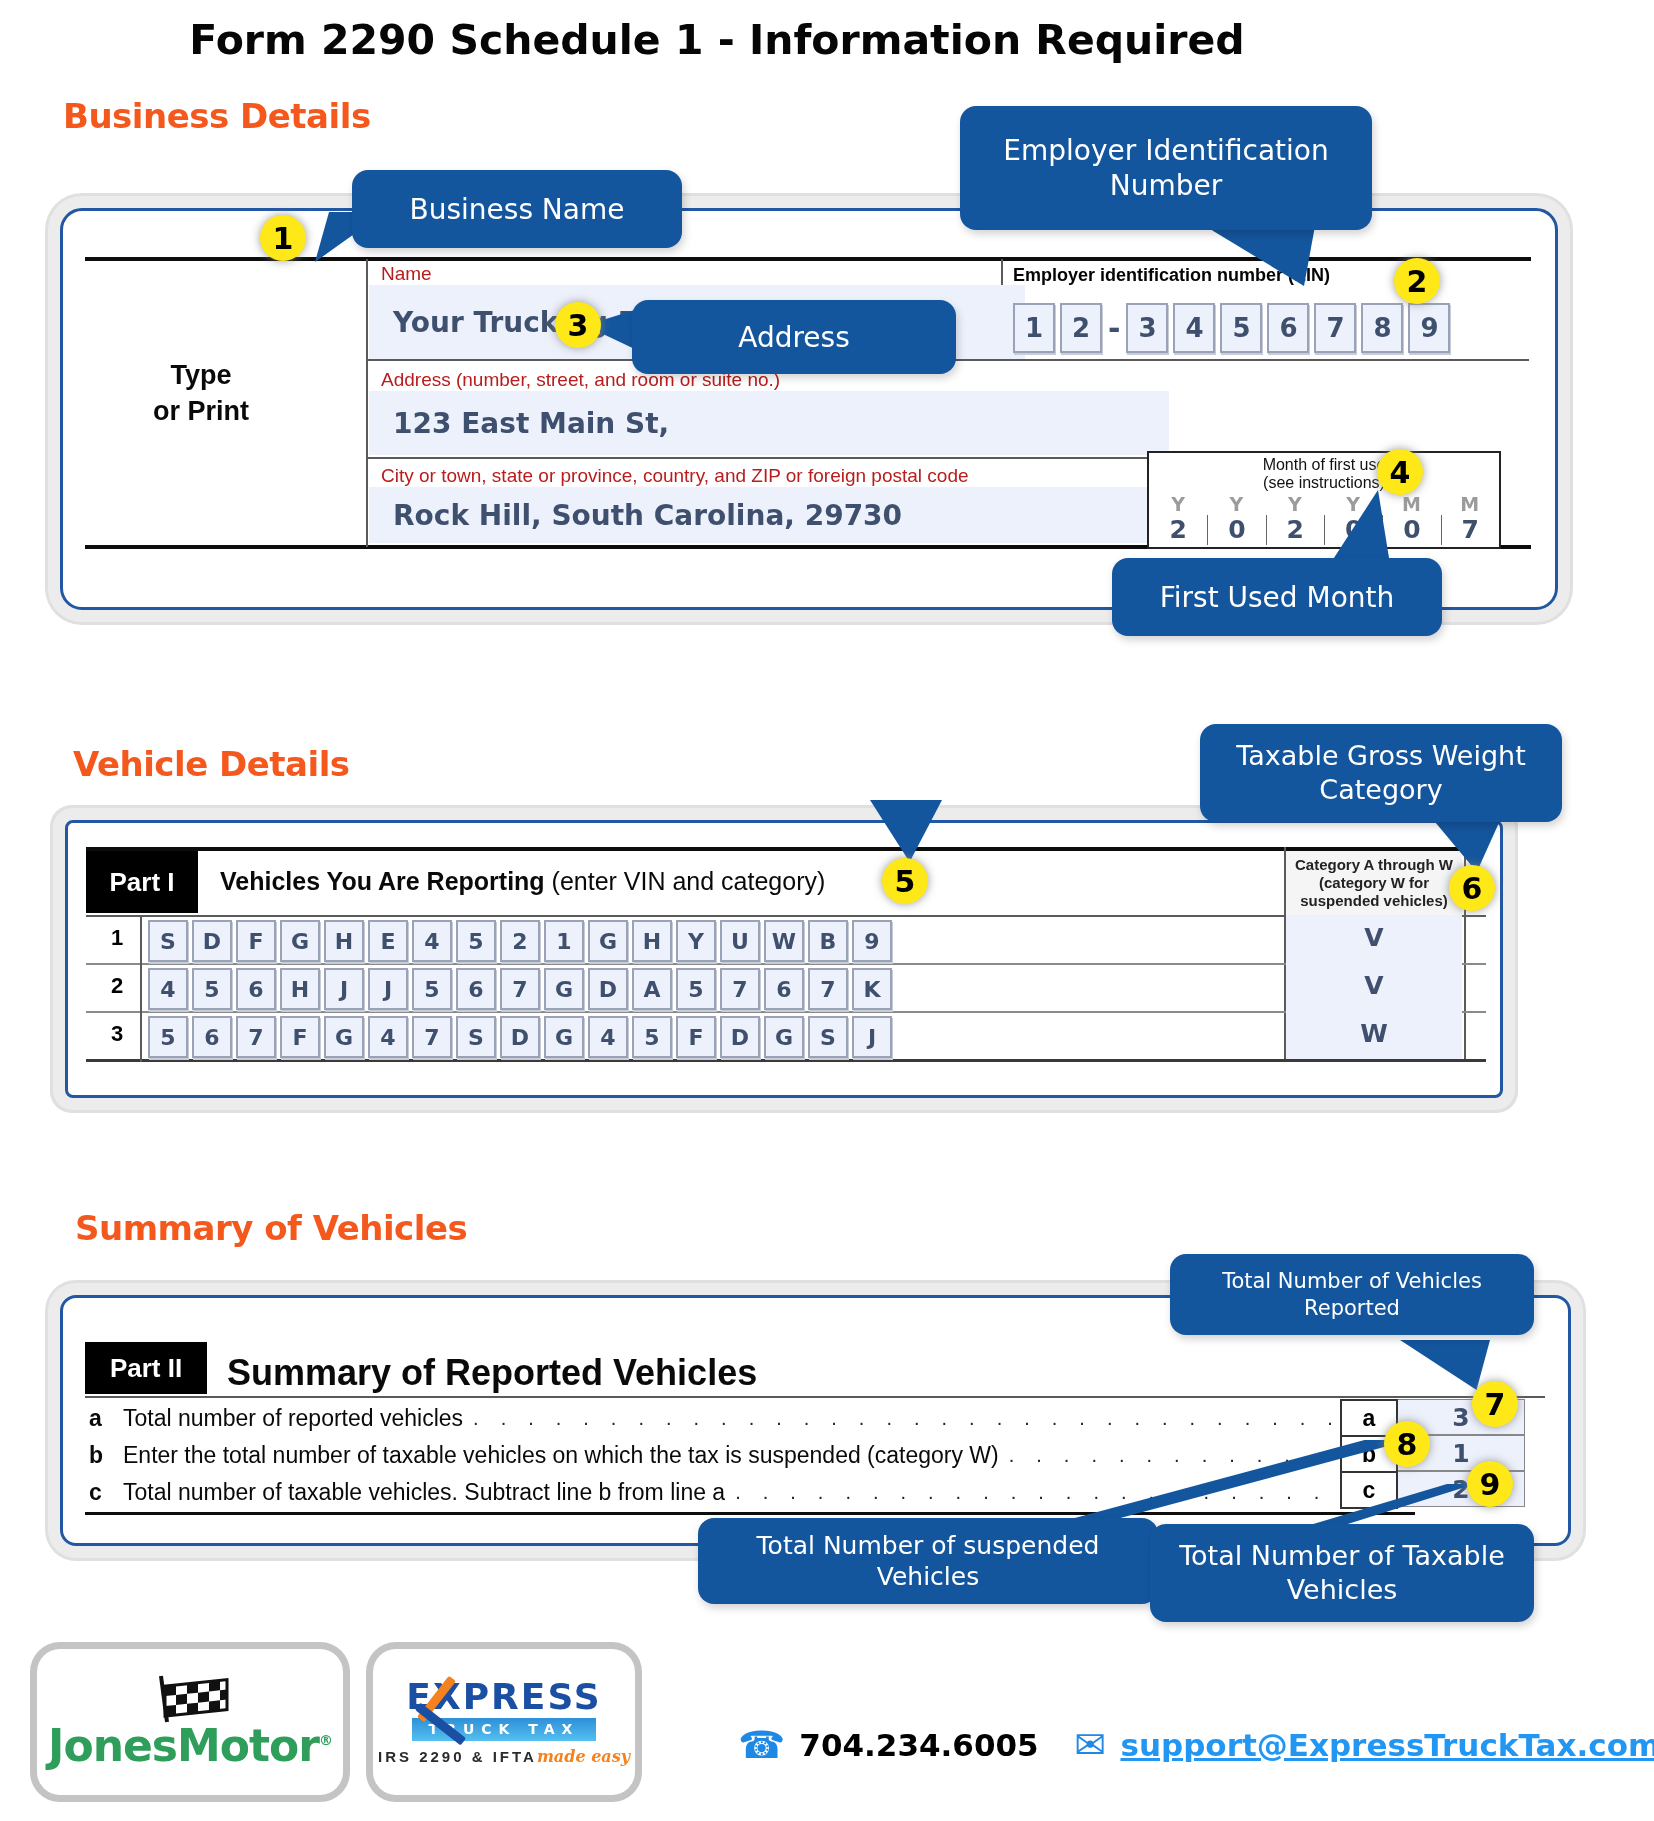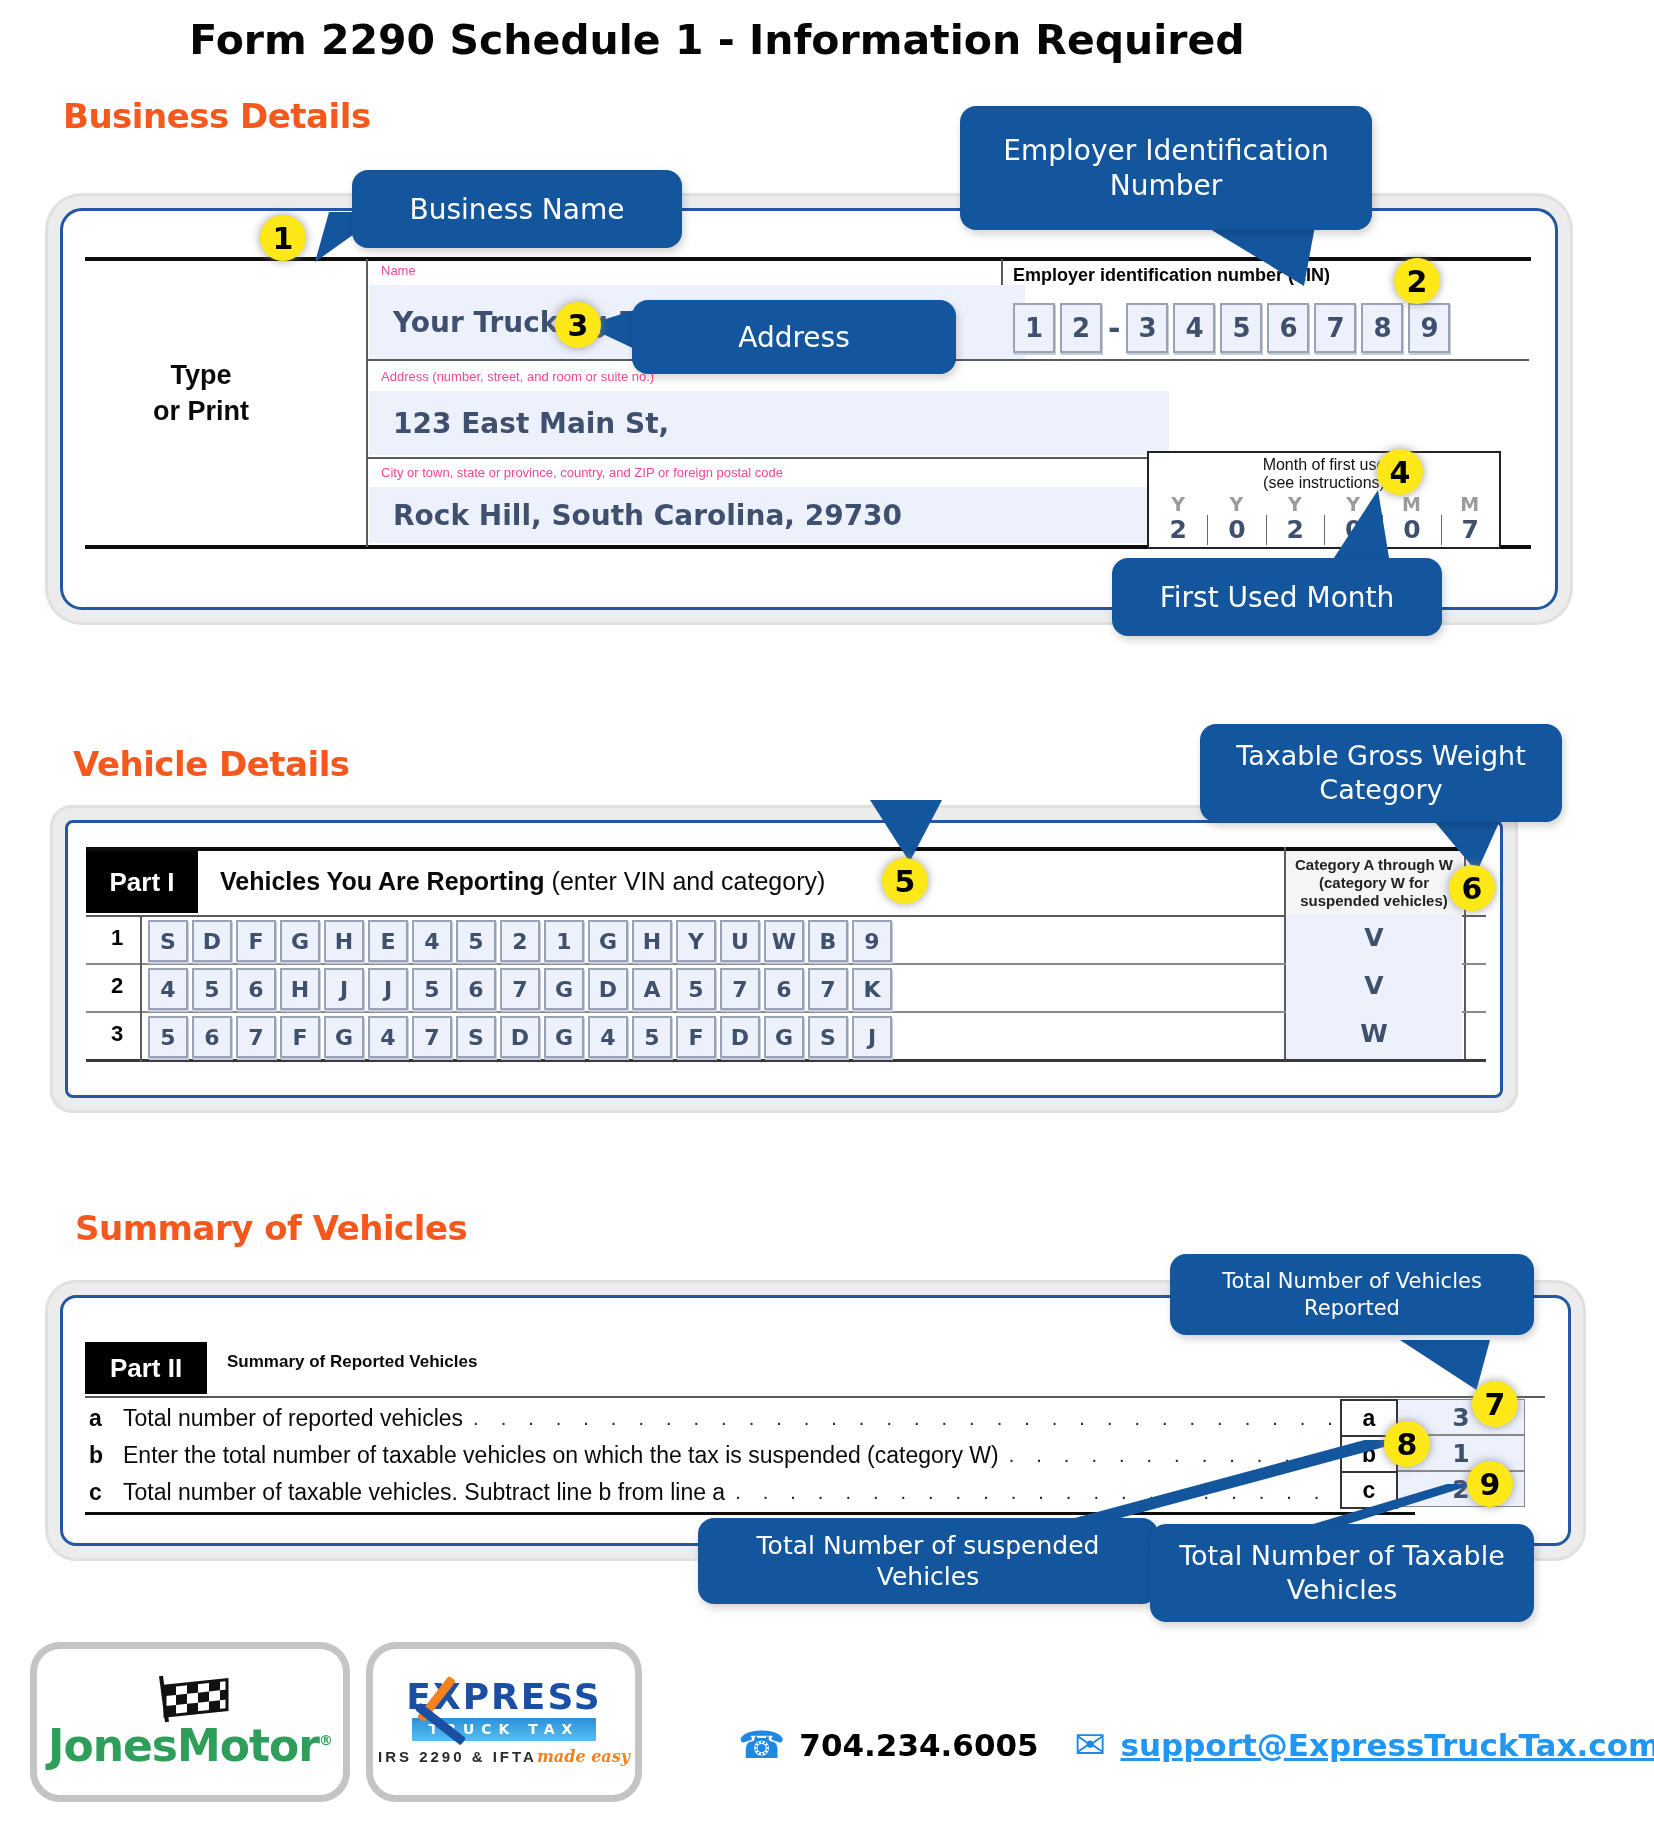--- a/index.html
+++ b/index.html
@@ -18,21 +18,21 @@
   .card{position:absolute;background:#fff;border:3px solid #2257a4;
         box-shadow:0 0 0 12px #ececec,0 0 0 15px #e0e0e0;}
   #biz-card{left:60px;top:208px;width:1492px;height:396px;border-radius:22px;}
   #veh-card{left:65px;top:820px;width:1432px;height:272px;border-radius:8px;}
   #sum-card{left:60px;top:1295px;width:1505px;height:245px;border-radius:16px;}
   .abs{position:absolute;}
   .bline{position:absolute;background:#0d0d0d;}
   .gline{position:absolute;background:#5a5a5a;}
 
   
-  .form-label{position:absolute;font-family:"Liberation Sans",sans-serif;font-size:13px;color:#ec4899;}
+  .form-label{position:absolute;font-family:"Liberation Sans",sans-serif;font-size:19px;color:#b91c1c;}
   .ffield{position:absolute;background:#edf1fb;display:flex;align-items:center;padding-left:24px;}
   .fvalue{font-size:28px;font-weight:700;color:#3f506f;}
   #type-print{left:18px;top:146px;width:240px;text-align:center;font-family:"Liberation Sans",sans-serif;
               font-weight:700;font-size:27px;line-height:1.35;color:#0a0a0a;}
   #name-label{left:318px;top:52px;}
   #name-field{left:306px;top:74px;width:632px;height:74px;}
   #addr-label{left:318px;top:158px;}
   #addr-field{left:306px;top:180px;width:776px;height:64px;}
   #city-label{left:318px;top:254px;}
   #city-field{left:306px;top:276px;width:776px;height:56px;}
@@ -65,21 +65,21 @@
   .vboxes{position:absolute;left:80px;top:5px;display:flex;gap:4px;}
   .vin-box{width:36px;height:38px;border:2px solid #99a2b6;background:#edf1fb;display:flex;align-items:center;
            justify-content:center;font-weight:700;font-size:22px;color:#3f506f;box-shadow:1px 2px 0 #c8cbd8;}
   .cat-bg{position:absolute;left:1218px;top:0;width:176px;height:48px;background:#edf1fb;}
   .cat-val{position:absolute;left:1218px;width:176px;top:8px;text-align:center;font-weight:700;
            font-size:25px;color:#3f506f;}
 
   
   #p2-box{left:22px;top:44px;width:122px;height:52px;background:#000;color:#fff;display:flex;align-items:center;
           justify-content:center;font-weight:700;font-size:26px;font-family:"Liberation Sans",sans-serif;}
-  #p2-title{left:164px;top:54px;font-family:"Liberation Sans",sans-serif;font-weight:700;font-size:17px;color:#0a0a0a;}
+  #p2-title{left:164px;top:54px;font-family:"Liberation Sans",sans-serif;font-weight:700;font-size:36px;color:#0a0a0a;}
   .srow{position:absolute;left:26px;width:1246px;height:37px;display:flex;align-items:center;
         font-family:"Liberation Sans",sans-serif;font-size:23px;color:#0a0a0a;}
   .sletter{font-weight:700;width:34px;flex:none;}
   .stext{white-space:nowrap;margin-right:10px;}
   .sdots{flex:1;overflow:hidden;white-space:nowrap;letter-spacing:22px;font-size:20px;color:#222;}
   .sqrow{position:absolute;display:flex;}
   .sq-letter{width:54px;height:34px;border:2px solid #333;display:flex;align-items:center;justify-content:center;
              font-family:"Liberation Sans",sans-serif;font-weight:700;font-size:23px;background:#fff;}
   .sq-value{width:126px;height:34px;border:1px solid #888;border-left:none;background:#edf1fb;display:flex;
             align-items:center;justify-content:center;font-weight:700;font-size:25px;color:#3f506f;}

